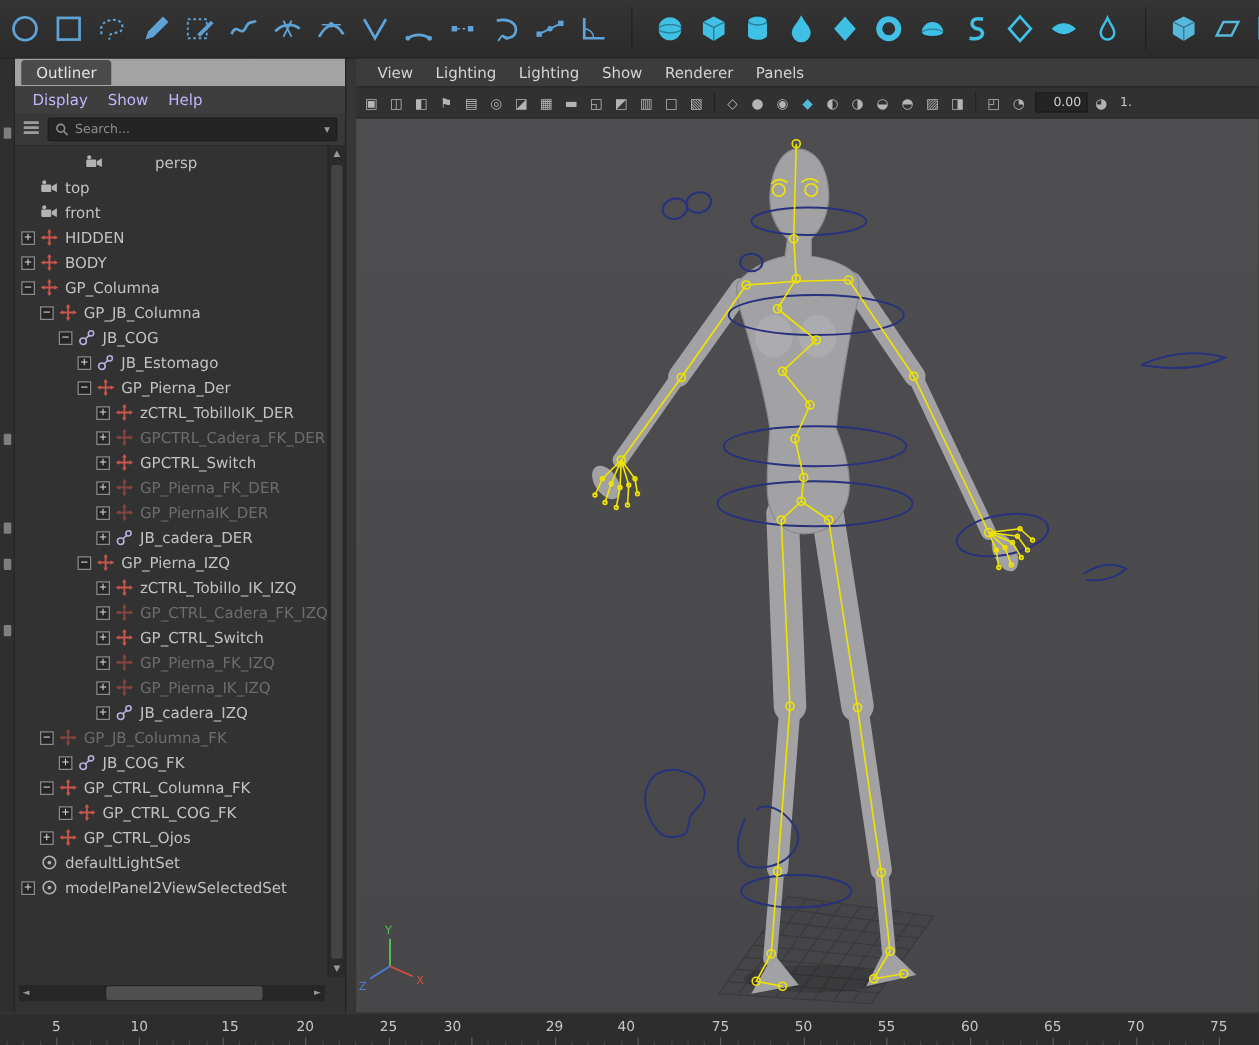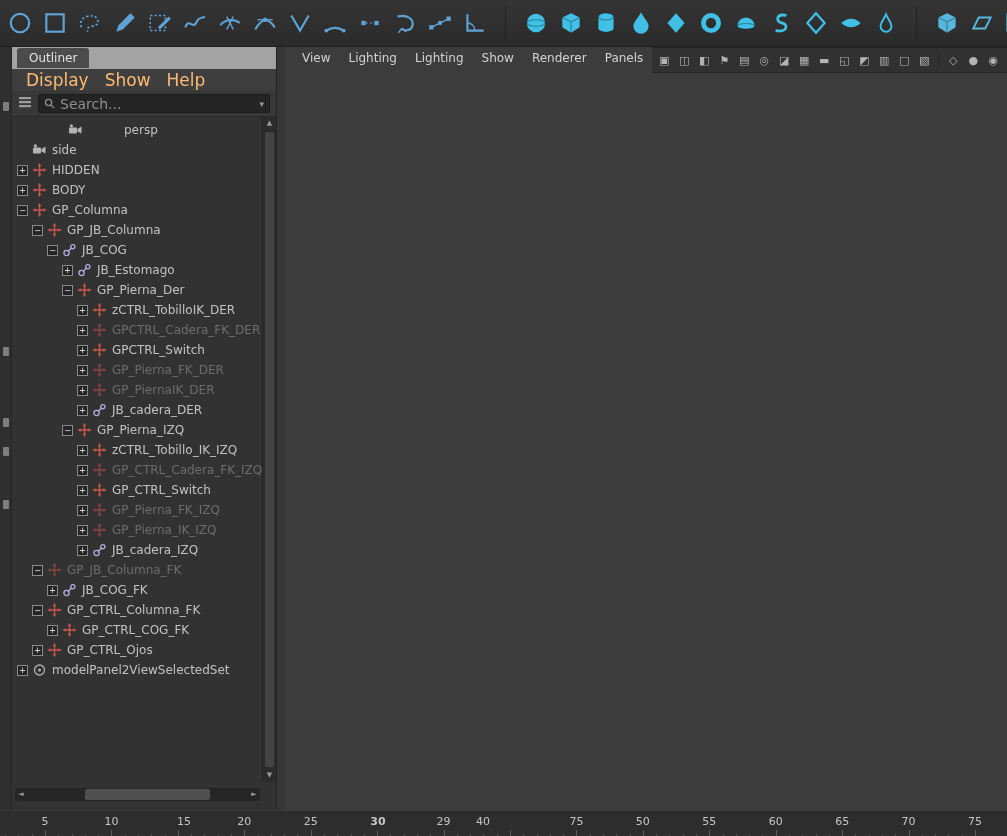--- a/index.html
+++ b/index.html
@@ -16,44 +16,44 @@
   
   .edge-strip{position:absolute;left:0;top:47px;width:12px;height:763px;background:#2f2f2f;border-right:1px solid #262626}
   .edge-mark{position:absolute;left:3px;width:6px;height:9px;background:#9a9a9a;opacity:.75;border-radius:1px}
 
   
   .outliner{position:absolute;left:12px;top:47px;width:265px;height:763px;background:#323232;
     display:flex;flex-direction:column;border-right:1px solid #242424}
   .ol-tabrow{height:22px;background:#a3a3a3;display:flex;align-items:center;padding-left:5px;flex:none}
   .ol-tab{height:20px;background:#4b4b4b;color:#e3e3e3;font-size:12px;padding:0 12px;display:flex;align-items:center;border-radius:3px 3px 0 0}
   .ol-menus{height:22px;background:#3e3e3e;display:flex;align-items:center;padding-left:6px;flex:none}
-  .ol-menu{color:#fdba74;font-size:17px;padding:0 8px}
+  .ol-menu{color:#c4b5fd;font-size:12px;padding:0 8px}
   .ol-searchrow{height:26px;background:#383838;display:flex;align-items:center;padding:0 6px;gap:6px;border-bottom:1px solid #2a2a2a;flex:none}
   .searchbox{flex:1;height:19px;background:#242424;border:1px solid #1c1c1c;border-radius:2px;display:flex;align-items:center;gap:5px;padding:0 5px}
-  .search-text{flex:1;color:#8f8f8f;font-size:14px}
+  .search-text{flex:1;color:#8f8f8f;font-size:10px}
   .search-caret{color:#9a9a9a;font-size:9px}
   .ol-tree{flex:1;position:relative;background:#323232;overflow:hidden;padding:3px 16px 0 0}
   .tree-row{height:20px;display:flex;align-items:center}
   .expander{width:11px;height:11px;border:1px solid #8a8a8a;background:#242424;color:#d2d2d2;
     font-size:10px;line-height:9px;text-align:center;margin-right:4px;flex:none;
     font-family:"DejaVu Sans Mono",monospace}
   .expander.none{visibility:hidden}
   .node-icon{width:15px;height:14px;margin-right:5px;flex:none;display:flex;align-items:center}
   .tree-label{color:#c2c2c2;font-size:12px;white-space:nowrap}
   .tree-row.grayed .tree-label{color:#6d6d6d}
   .tree-row.grayed .node-icon{opacity:.55}
   .ol-vscroll{position:absolute;right:0;top:0;bottom:0;width:14px;background:#2b2b2b;border-left:1px solid #262626}
   .vs-arrow{position:absolute;left:0;width:13px;height:13px;color:#9a9a9a;font-size:7px;text-align:center;line-height:13px}
   .vs-thumb{position:absolute;left:2px;right:2px;top:15px;bottom:15px;background:#444;border-radius:2px}
   .ol-hscroll{height:13px;margin:6px 16px 9px 3px;background:#262626;border-radius:2px;position:relative;flex:none}
   .hs-btn{position:absolute;top:0;width:12px;height:13px;color:#9a9a9a;font-size:7px;line-height:13px;text-align:center}
   .hs-thumb{position:absolute;left:70px;width:125px;top:1px;bottom:1px;background:#4f4f4f;border-radius:2px}
 
   
-  .viewport{position:absolute;left:285px;top:47px;width:722px;height:763px;display:flex;background:#3c3c3c}
+  .viewport{position:absolute;left:285px;top:47px;width:722px;height:763px;display:flex;flex-direction:column;background:#3c3c3c}
   .vp-menus{height:22px;background:#3c3c3c;display:flex;align-items:center;padding-left:8px;flex:none}
   .vp-menu{color:#d3d3d3;font-size:12px;padding:0 9px}
   .vp-toolbar{height:26px;background:#313131;border-top:1px solid #272727;border-bottom:1px solid #262626;
     display:flex;align-items:center;padding:0 3px;gap:2px;overflow:hidden;flex:none}
   .vp-tool{width:18px;height:18px;display:flex;align-items:center;justify-content:center;color:#b4b4b4;font-size:11px;flex:none}
   .vp-sep{width:1px;height:16px;background:#232323;margin:0 3px;flex:none}
   .vp-field{width:42px;height:16px;background:#242424;border:1px solid #1b1b1b;color:#ccc;font-size:10px;
     display:flex;align-items:center;justify-content:flex-end;padding:0 4px;margin-left:2px;flex:none}
   .vp-mini{color:#ccc;font-size:10px;margin-left:4px;flex:none}
   .vp-canvas{flex:1;position:relative;background:linear-gradient(180deg,#4e4e50,#474749);overflow:hidden}
@@ -288,21 +288,32 @@
       </div>
       <div class="tree-row" style="padding-left: 5px;">
         <span class="expander none"></span>
         <span class="node-icon">
           <svg width="15" height="14" viewBox="0 0 15 14">
             <rect x="1" y="4.5" width="8" height="6" rx="1" fill="#b3b3b3"></rect>
             <path d="M9.5 6 L13.5 3.5 L13.5 10.5 L9.5 8.5 Z" fill="#b3b3b3"></path>
             <circle cx="3.4" cy="2.8" r="1.6" fill="#b3b3b3"></circle>
           </svg>
         </span>
-        <span class="tree-label">side</span>
+        <span class="tree-label">top</span>
+      </div>
+      <div class="tree-row" style="padding-left: 5px;">
+        <span class="expander none"></span>
+        <span class="node-icon">
+          <svg width="15" height="14" viewBox="0 0 15 14">
+            <rect x="1" y="4.5" width="8" height="6" rx="1" fill="#b3b3b3"></rect>
+            <path d="M9.5 6 L13.5 3.5 L13.5 10.5 L9.5 8.5 Z" fill="#b3b3b3"></path>
+            <circle cx="3.4" cy="2.8" r="1.6" fill="#b3b3b3"></circle>
+          </svg>
+        </span>
+        <span class="tree-label">front</span>
       </div>
       <div class="tree-row" style="padding-left: 5px;">
         <span class="expander">+</span>
         <span class="node-icon">
           <svg width="15" height="14" viewBox="0 0 14 14">
             <path d="M7 2.5 V11.5 M2.5 7 H11.5" stroke="#c8564a" stroke-width="1.5" fill="none"></path>
             <path d="M7 0 L5.2 3 L8.8 3 Z" fill="#c8564a"></path>
             <path d="M14 7 L11 5.2 L11 8.8 Z" fill="#c8564a"></path>
             <path d="M0 7 L3 5.2 L3 8.8 Z" fill="#c8564a"></path>
             <path d="M7 14 L5.2 11 L8.8 11 Z" fill="#c8564a"></path>
@@ -604,20 +615,30 @@
         <span class="node-icon">
           <svg width="15" height="14" viewBox="0 0 14 14">
             <path d="M7 2.5 V11.5 M2.5 7 H11.5" stroke="#c8564a" stroke-width="1.5" fill="none"></path>
             <path d="M7 0 L5.2 3 L8.8 3 Z" fill="#c8564a"></path>
             <path d="M14 7 L11 5.2 L11 8.8 Z" fill="#c8564a"></path>
             <path d="M0 7 L3 5.2 L3 8.8 Z" fill="#c8564a"></path>
             <path d="M7 14 L5.2 11 L8.8 11 Z" fill="#c8564a"></path>
           </svg>
         </span>
         <span class="tree-label">GP_CTRL_Ojos</span>
+      </div>
+      <div class="tree-row" style="padding-left: 5px;">
+        <span class="expander none"></span>
+        <span class="node-icon">
+          <svg width="15" height="14" viewBox="0 0 14 14">
+            <circle cx="7" cy="7" r="5" fill="none" stroke="#b0b0b0" stroke-width="1.3"></circle>
+            <circle cx="7" cy="7" r="1.5" fill="#b0b0b0"></circle>
+          </svg>
+        </span>
+        <span class="tree-label">defaultLightSet</span>
       </div>
       <div class="tree-row" style="padding-left: 5px;">
         <span class="expander">+</span>
         <span class="node-icon">
           <svg width="15" height="14" viewBox="0 0 14 14">
             <circle cx="7" cy="7" r="5" fill="none" stroke="#b0b0b0" stroke-width="1.3"></circle>
             <circle cx="7" cy="7" r="1.5" fill="#b0b0b0"></circle>
           </svg>
         </span>
         <span class="tree-label">modelPanel2ViewSelectedSet</span>
@@ -898,23 +919,23 @@
     <div class="tl-tick" style="left: 921.876px; height: 3px; background: rgb(69, 69, 69);"></div>
     <div class="tl-tick" style="left: 935.162px; height: 3px; background: rgb(69, 69, 69);"></div>
     <div class="tl-tick" style="left: 948.448px; height: 3px; background: rgb(69, 69, 69);"></div>
     <div class="tl-tick" style="left: 961.734px; height: 3px; background: rgb(69, 69, 69);"></div>
     <div class="tl-tick" style="left: 975.02px; height: 6px;"></div>
     <span class="tl-num" style="left: 45px;">5</span>
     <span class="tl-num" style="left: 111.43px;">10</span>
     <span class="tl-num" style="left: 184px;">15</span>
     <span class="tl-num" style="left: 244.29px;">20</span>
     <span class="tl-num" style="left: 310.72px;">25</span>
-    <span class="tl-num" style="left: 378px; font-weight: bold;">30</span>
+    <span class="tl-num" style="left: 362px;">30</span>
     <span class="tl-num" style="left: 443.58px;">29</span>
-    <span class="tl-num" style="left: 483px;">40</span>
+    <span class="tl-num" style="left: 501px;">40</span>
     <span class="tl-num" style="left: 576.44px;">75</span>
     <span class="tl-num" style="left: 642.87px;">50</span>
     <span class="tl-num" style="left: 709.3px;">55</span>
     <span class="tl-num" style="left: 775.73px;">60</span>
     <span class="tl-num" style="left: 842.16px;">65</span>
     <span class="tl-num" style="left: 908.59px;">70</span>
     <span class="tl-num" style="left: 975.02px;">75</span>
   </div>
 
 </body></html>

